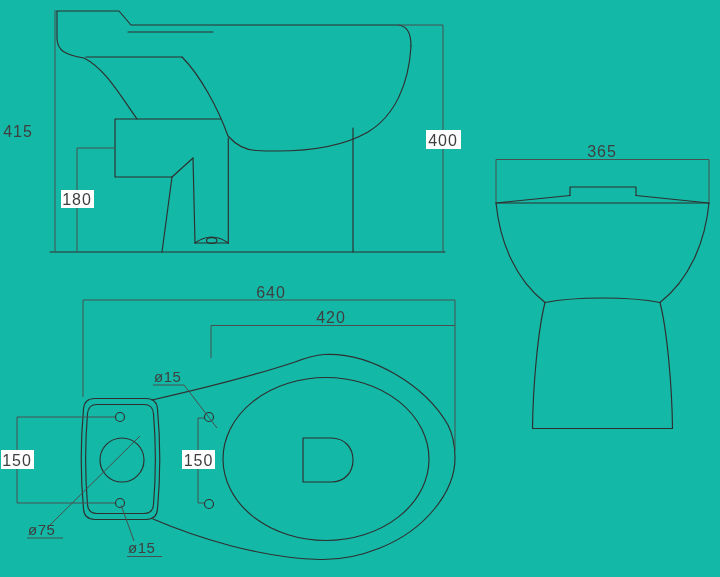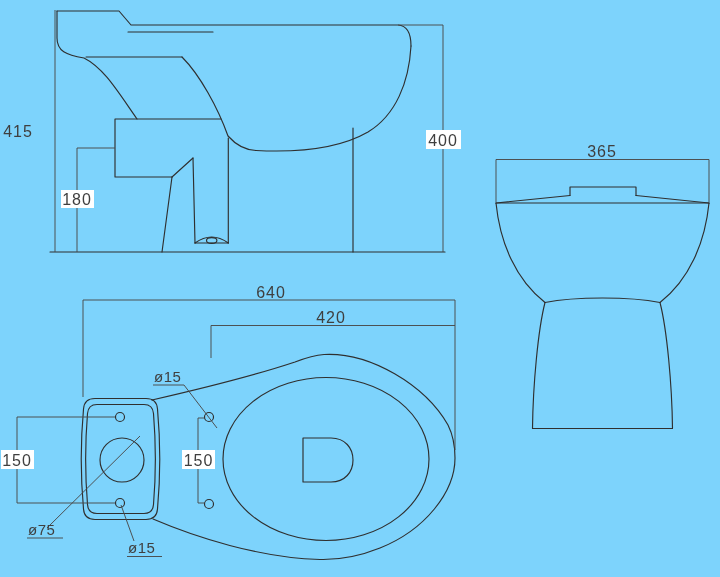--- a/index.html
+++ b/index.html
@@ -1,16 +1,16 @@
 <!DOCTYPE html>
 <html><head>
 <meta charset="utf-8">
 <style>
   html,body{margin:0;padding:0;background:#ffffff;}
-  .canvas{position:relative;width:720px;height:577px;background:#7dd3fc;overflow:hidden;
+  .canvas{position:relative;width:720px;height:577px;background:#14b8a6;overflow:hidden;
           font-family:"Liberation Sans", sans-serif;}
   svg{display:block;}
   .obj{fill:none;stroke:#2f2f2f;stroke-width:1.15;stroke-linecap:round;stroke-linejoin:round;}
   .dim{fill:none;stroke:#4a4a4a;stroke-width:0.95;stroke-linecap:butt;}
   .leader{fill:none;stroke:#4a4a4a;stroke-width:0.95;}
   .dim-text{font-family:"Liberation Sans", sans-serif;font-size:16px;fill:#3f3f3f;letter-spacing:1px;}
   .dia-text{font-family:"Liberation Sans", sans-serif;font-size:15px;fill:#3f3f3f;letter-spacing:0.5px;}
   .mask{fill:#ffffff;stroke:none;}
 </style>
 </head>

